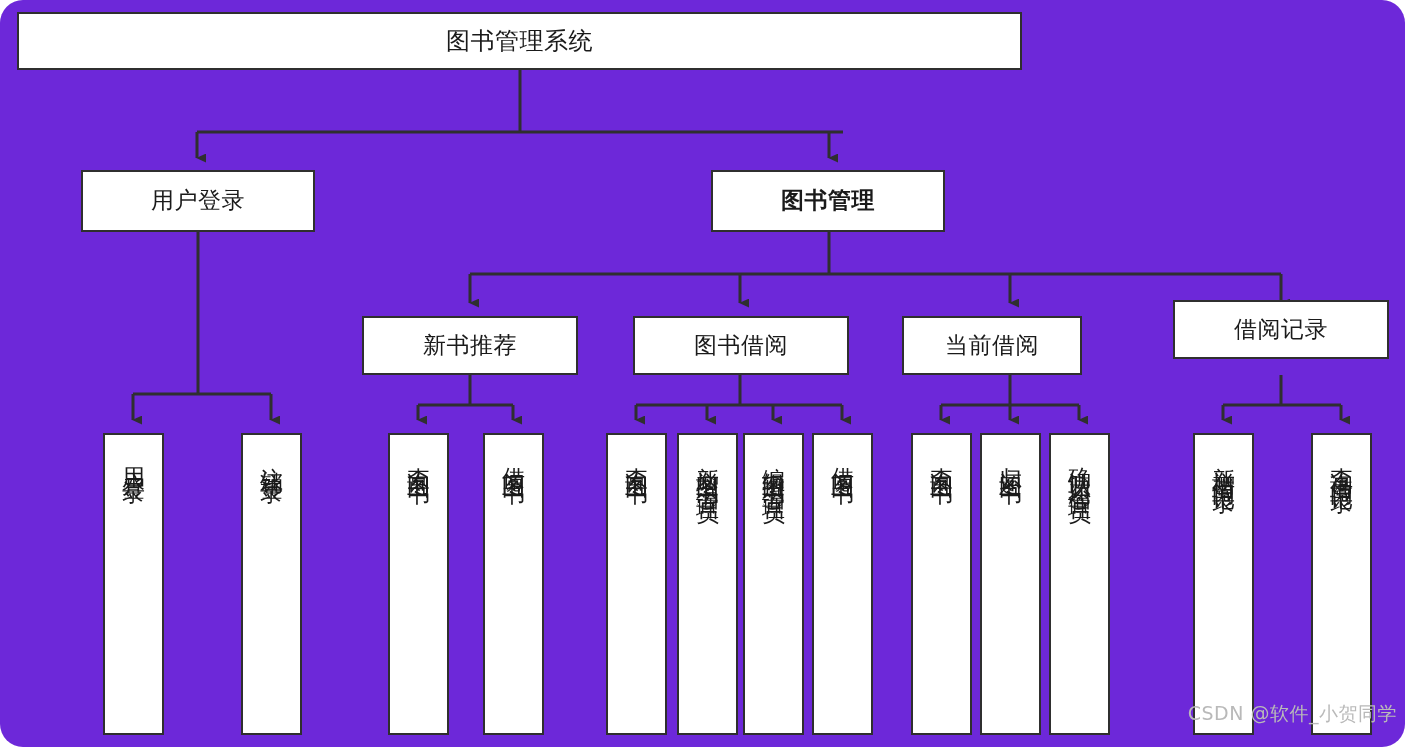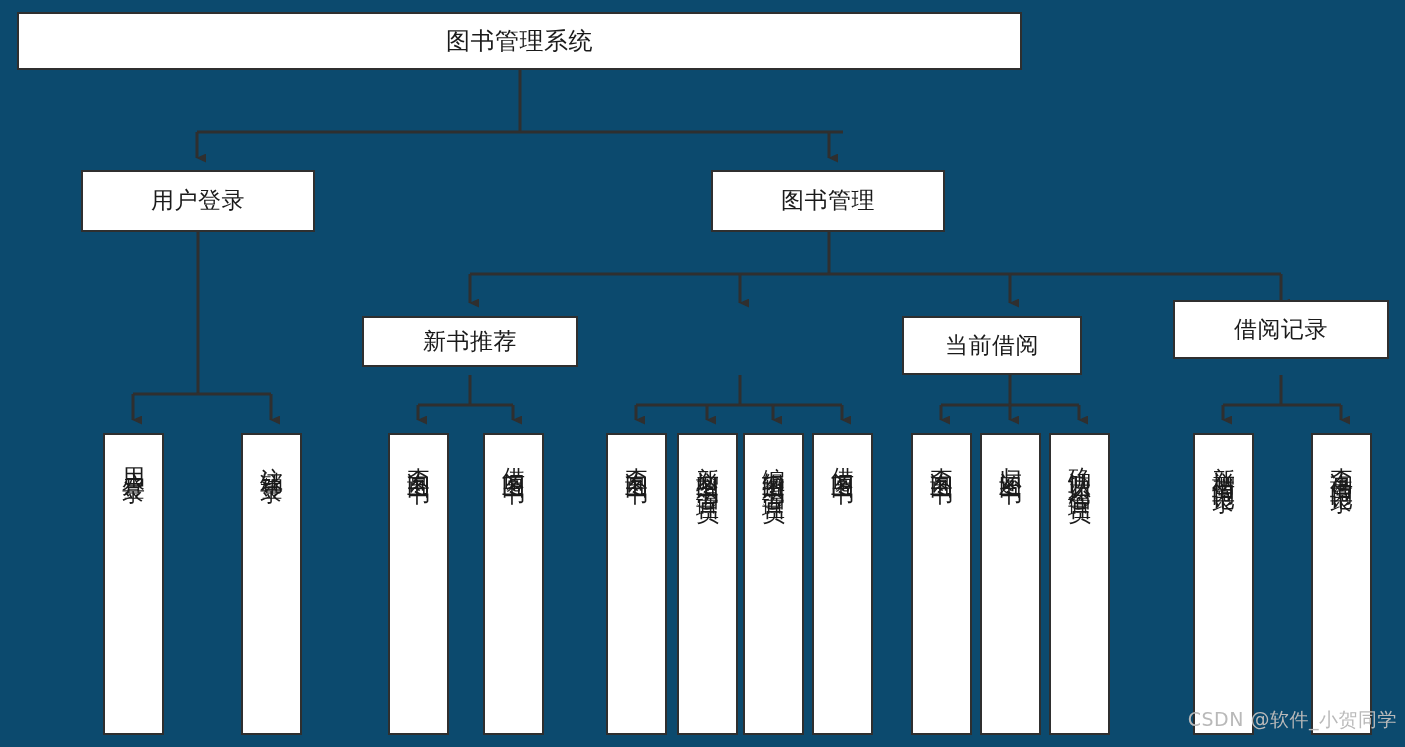--- a/index.html
+++ b/index.html
@@ -7,22 +7,23 @@
     padding: 0;
     background: #ffffff;
   }
   body {
     font-family: "DejaVu Sans", "Liberation Sans", sans-serif;
   }
   #canvas {
     position: relative;
     width: 1405px;
     height: 747px;
-    background: #0c4a6e;
+    background: #6d28d9;
     overflow: hidden;
+    border-radius: 23px;
   }
   svg.connectors {
     position: absolute;
     left: 0;
     top: 0;
     width: 1405px;
     height: 747px;
     pointer-events: none;
   }
   .node {
@@ -53,21 +54,21 @@
     writing-mode: vertical-rl;
     text-orientation: upright;
     font-size: 23px;
     letter-spacing: 5px;
     margin: 0 auto;
   }
   .node.root .node-label { font-size: 24px; }
   .watermark {
     position: absolute;
     right: 8px;
-    bottom: 14px;
+    bottom: 20px;
     font-size: 19px;
     color: #b9b9b9;
     white-space: nowrap;
     letter-spacing: 0.5px;
   }
 </style>
 </head>
 <body>
 
 <div id="canvas">
@@ -122,26 +123,29 @@
     </g>
   </svg>
 
   <div class="node horizontal root" style="left:17px; top:12px; width:1005px; height:58px;">
     <span class="node-label">图书管理系统</span>
   </div>
 
   <div class="node horizontal" style="left:81px; top:170px; width:234px; height:62px;">
     <span class="node-label">用户登录</span>
   </div>
-  <div class="node horizontal" style="left:711px; top:170px; width:234px; height:62px;">
+  <div class="node horizontal" style="left:711px; top:170px; width:234px; height:62px;font-weight:bold;">
     <span class="node-label">图书管理</span>
   </div>
 
-  <div class="node horizontal" style="left:362px; top:316px; width:216px; height:51px;">
+  <div class="node horizontal" style="left:362px; top:316px; width:216px; height:59px;">
     <span class="node-label">新书推荐</span>
+  </div>
+  <div class="node horizontal" style="left:633px; top:316px; width:216px; height:59px;">
+    <span class="node-label">图书借阅</span>
   </div>
   <div class="node horizontal" style="left:902px; top:316px; width:180px; height:59px;">
     <span class="node-label">当前借阅</span>
   </div>
   <div class="node horizontal" style="left:1173px; top:300px; width:216px; height:59px;">
     <span class="node-label">借阅记录</span>
   </div>
 
   <div class="node vertical" style="left:103px; top:433px; width:61px; height:302px;">
     <span class="node-label">用户登录</span>

